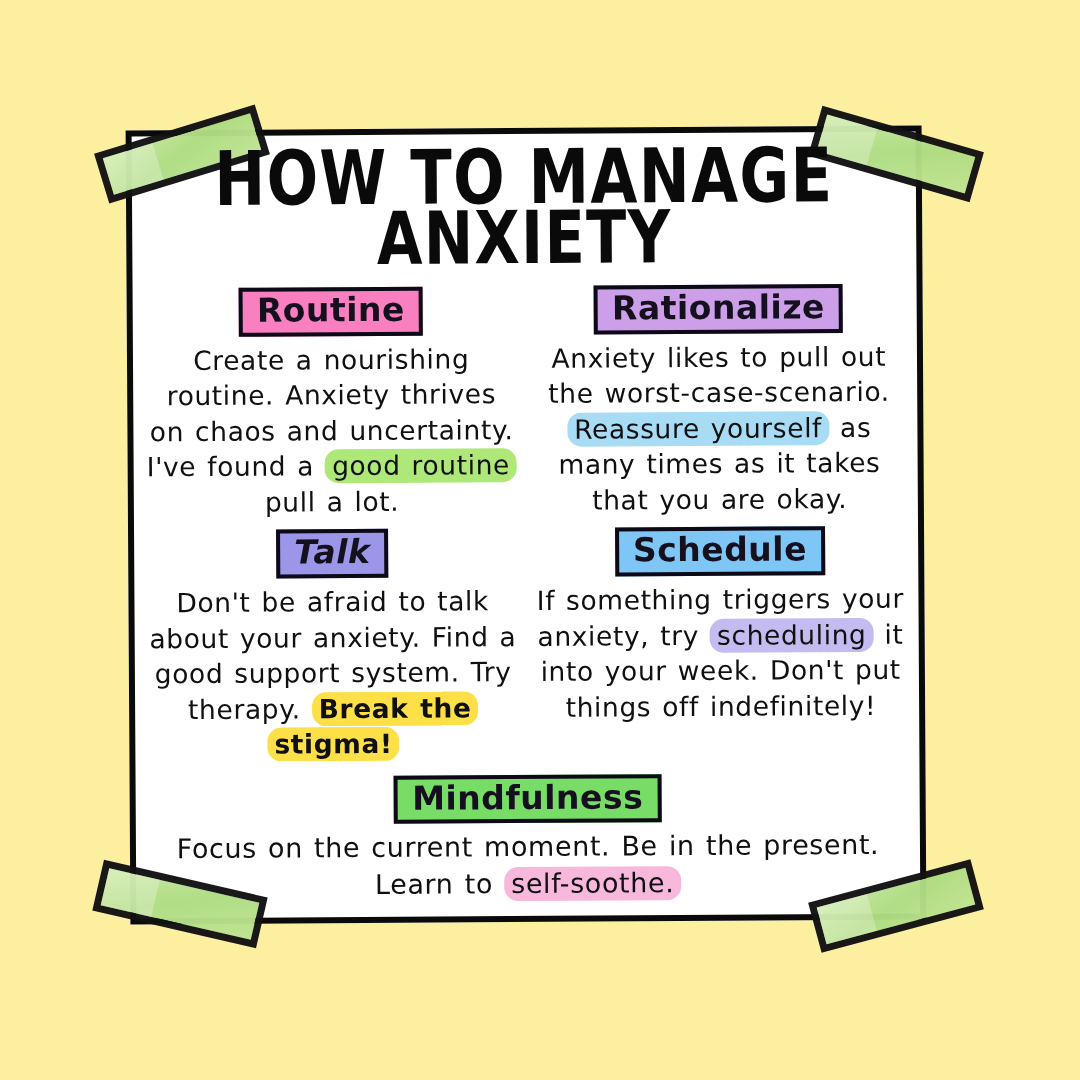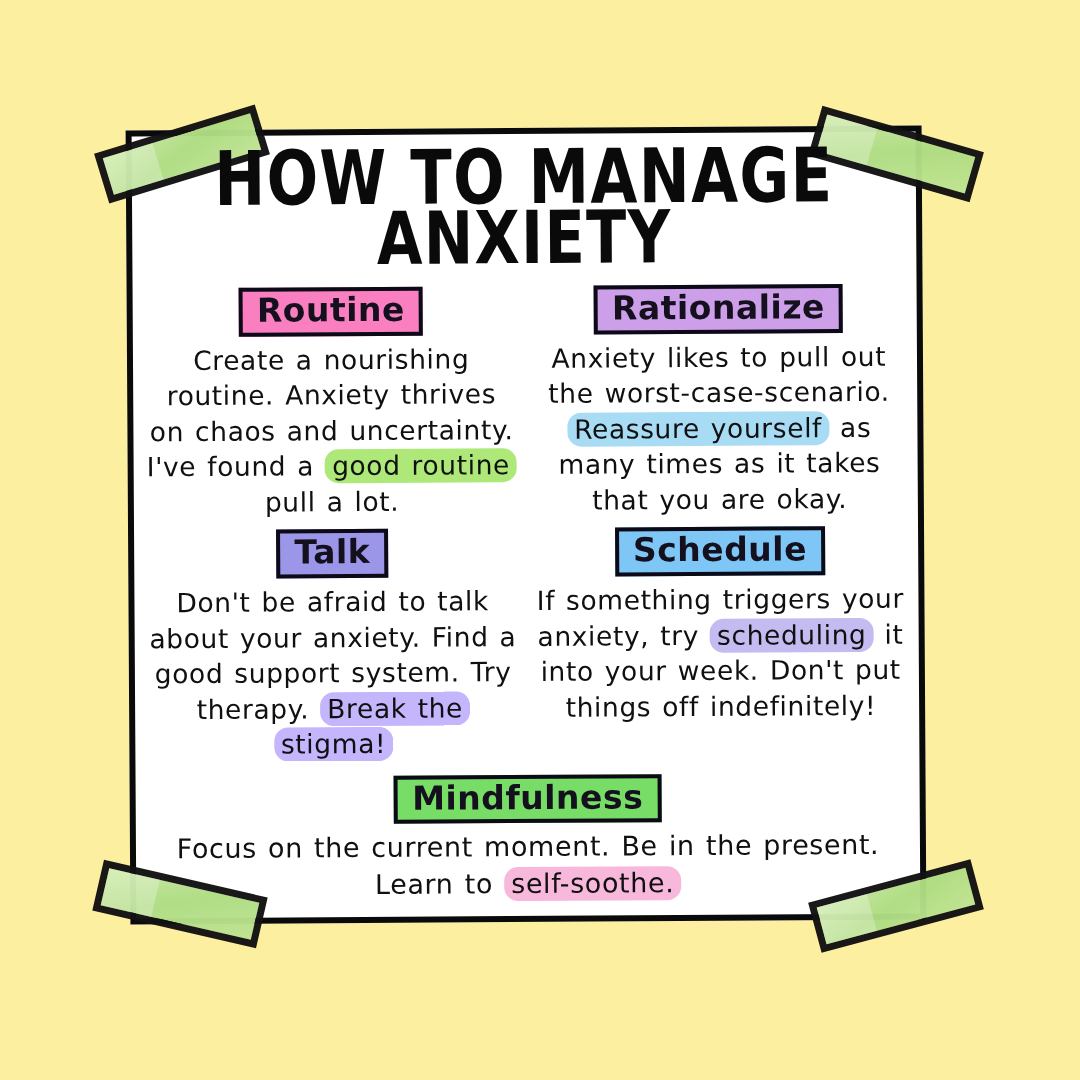--- a/index.html
+++ b/index.html
@@ -156,23 +156,23 @@
 
       <div class="section" id="sec-routine">
         <div class="sec-head-wrap">
           <span class="sec-head" style="background: rgb(250, 127, 192);">Routine</span>
         </div>
         <div class="sec-body"><span>Create a nourishing routine. Anxiety thrives on chaos and uncertainty. I've found a </span><span class="hl" style="background: rgb(174, 232, 120);">good routine</span><span> pull a lot.</span></div>
       </div>
 
       <div class="section" id="sec-talk">
         <div class="sec-head-wrap">
-          <span class="sec-head" style="background: rgb(155, 150, 232);">Talk</span>
-        </div>
-        <div class="sec-body"><span>Don't be afraid to talk about your anxiety. Find a good support system. Try therapy. </span><span class="hl" style="background: #c4b5fd;">Break the stigma!</span><span></span></div>
+          <span class="sec-head" style="background: rgb(155, 150, 232); font-style: italic;">Talk</span>
+        </div>
+        <div class="sec-body"><span>Don't be afraid to talk about your anxiety. Find a good support system. Try therapy. </span><span class="hl" style="background: #fde047; font-weight: bold;">Break the stigma!</span><span></span></div>
       </div>
 
     </div>
 
     <div class="col">
 
       <div class="section" id="sec-rationalize">
         <div class="sec-head-wrap">
           <span class="sec-head" style="background: rgb(204, 159, 232);">Rationalize</span>
         </div>

